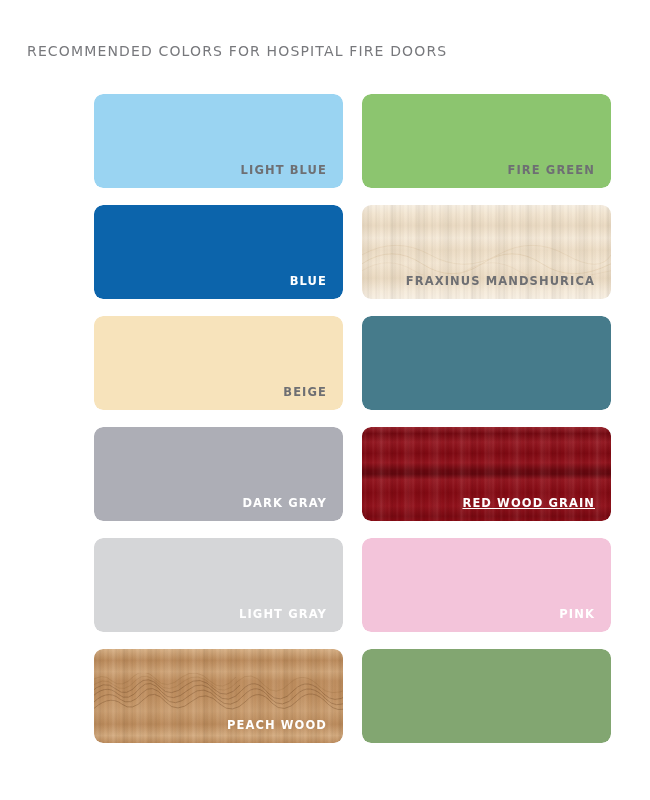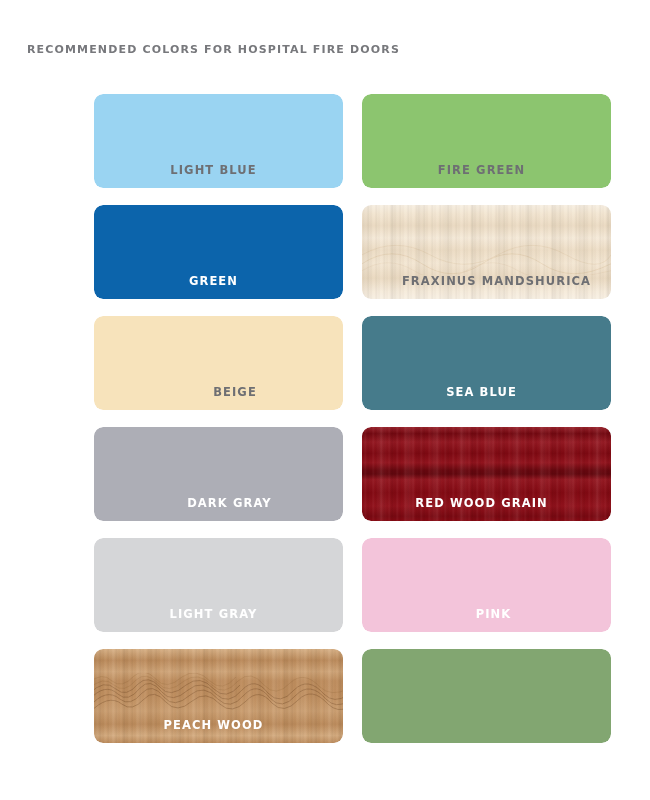--- a/index.html
+++ b/index.html
@@ -18,22 +18,22 @@
     position: relative;
     width: 650px;
     height: 800px;
     box-sizing: border-box;
   }
 
   .page-title {
     position: absolute;
     left: 27px;
     top: 43px;
-    font-size: 11px;
-    font-weight: bold;
+    font-size: 14px;
+    font-weight: normal;
     letter-spacing: 1.15px;
     color: #77787c;
     white-space: nowrap;
     font-family: "DejaVu Sans", "Liberation Sans", sans-serif;
   }
 
   .swatch-grid {
     position: absolute;
     left: 94px;
     top: 94px;
@@ -54,23 +54,23 @@
 
   .swatch-texture {
     position: absolute;
     inset: 0;
     border-radius: 9px;
   }
 
   .swatch-label {
     position: absolute;
     left: 0;
-    right: 10px;
+    right: 16px;
     bottom: 11px;
-    text-align: center;
+    text-align: right;
     font-size: 11.5px;
     font-weight: bold;
     letter-spacing: 1.1px;
     line-height: 14px;
     z-index: 3;
     font-family: "DejaVu Sans", "Liberation Sans", sans-serif;
   }
 
   .label-gray  { color: #6e6f73; }
   .label-white { color: #ffffff; }
@@ -185,21 +185,21 @@
       <div class="swatch-label label-gray" style="color: rgb(110, 111, 115);">LIGHT BLUE</div>
     </div>
 
     <div class="swatch">
       <div class="swatch-texture" style="background-color: rgb(140, 197, 111);"></div>
       <div class="swatch-label label-gray" style="color: rgb(110, 111, 115);">FIRE GREEN</div>
     </div>
 
     <div class="swatch">
       <div class="swatch-texture" style="background-color: rgb(12, 100, 171);"></div>
-      <div class="swatch-label label-white" style="color: rgb(255, 255, 255);">GREEN</div>
+      <div class="swatch-label label-white" style="color: rgb(255, 255, 255);">BLUE</div>
     </div>
 
     <div class="swatch">
       <div class="swatch-texture" style="background-color: rgb(242, 227, 204);"></div>
       <div class="bands-ash"></div>
       <div class="ash-arcs">
         <svg viewBox="0 0 249 52" preserveAspectRatio="none" aria-hidden="true">
           <path d="M0 40 Q 30 20 60 40 T 120 40 T 180 40 T 249 40" fill="none" stroke="#c9a87a" stroke-width="0.8"></path>
           <path d="M0 31 Q 34 12 68 31 T 136 31 T 204 31 T 249 31" fill="none" stroke="#c9a87a" stroke-width="0.6"></path>
           <path d="M0 47 Q 26 31 52 47 T 104 47 T 156 47 T 249 47" fill="none" stroke="#d4b690" stroke-width="0.6"></path>
@@ -209,33 +209,32 @@
       <div class="swatch-label label-gray" style="color: rgb(110, 111, 115); padding-left: 30px;">FRAXINUS MANDSHURICA</div>
     </div>
 
     <div class="swatch">
       <div class="swatch-texture" style="background-color: rgb(247, 227, 187);"></div>
       <div class="swatch-label label-gray" style="color: rgb(110, 111, 115); padding-left: 43px;">BEIGE</div>
     </div>
 
     <div class="swatch">
       <div class="swatch-texture" style="background-color: rgb(70, 123, 139);"></div>
-      <div class="swatch-label label-white" style="color: rgb(255, 255, 255);">SEA BLUE</div>
     </div>
 
     <div class="swatch">
       <div class="swatch-texture" style="background-color: rgb(173, 174, 182);"></div>
       <div class="swatch-label label-white" style="color: rgb(255, 255, 255); padding-left: 32px;">DARK GRAY</div>
     </div>
 
     <div class="swatch">
       <div class="swatch-texture" style="background-color: rgb(142, 10, 20);"></div>
       <div class="bands-red"></div>
       <div class="grain-vertical"></div>
-      <div class="swatch-label label-white" style="color: rgb(255, 255, 255);">RED WOOD GRAIN</div>
+      <div class="swatch-label label-white" style="color: rgb(255, 255, 255); text-decoration: underline;">RED WOOD GRAIN</div>
     </div>
 
     <div class="swatch">
       <div class="swatch-texture" style="background-color: rgb(213, 214, 216);"></div>
       <div class="swatch-label label-white" style="color: rgb(255, 255, 255);">LIGHT GRAY</div>
     </div>
 
     <div class="swatch">
       <div class="swatch-texture" style="background-color: rgb(243, 196, 218);"></div>
       <div class="swatch-label label-white" style="color: rgb(255, 255, 255); padding-left: 24px;">PINK</div>

